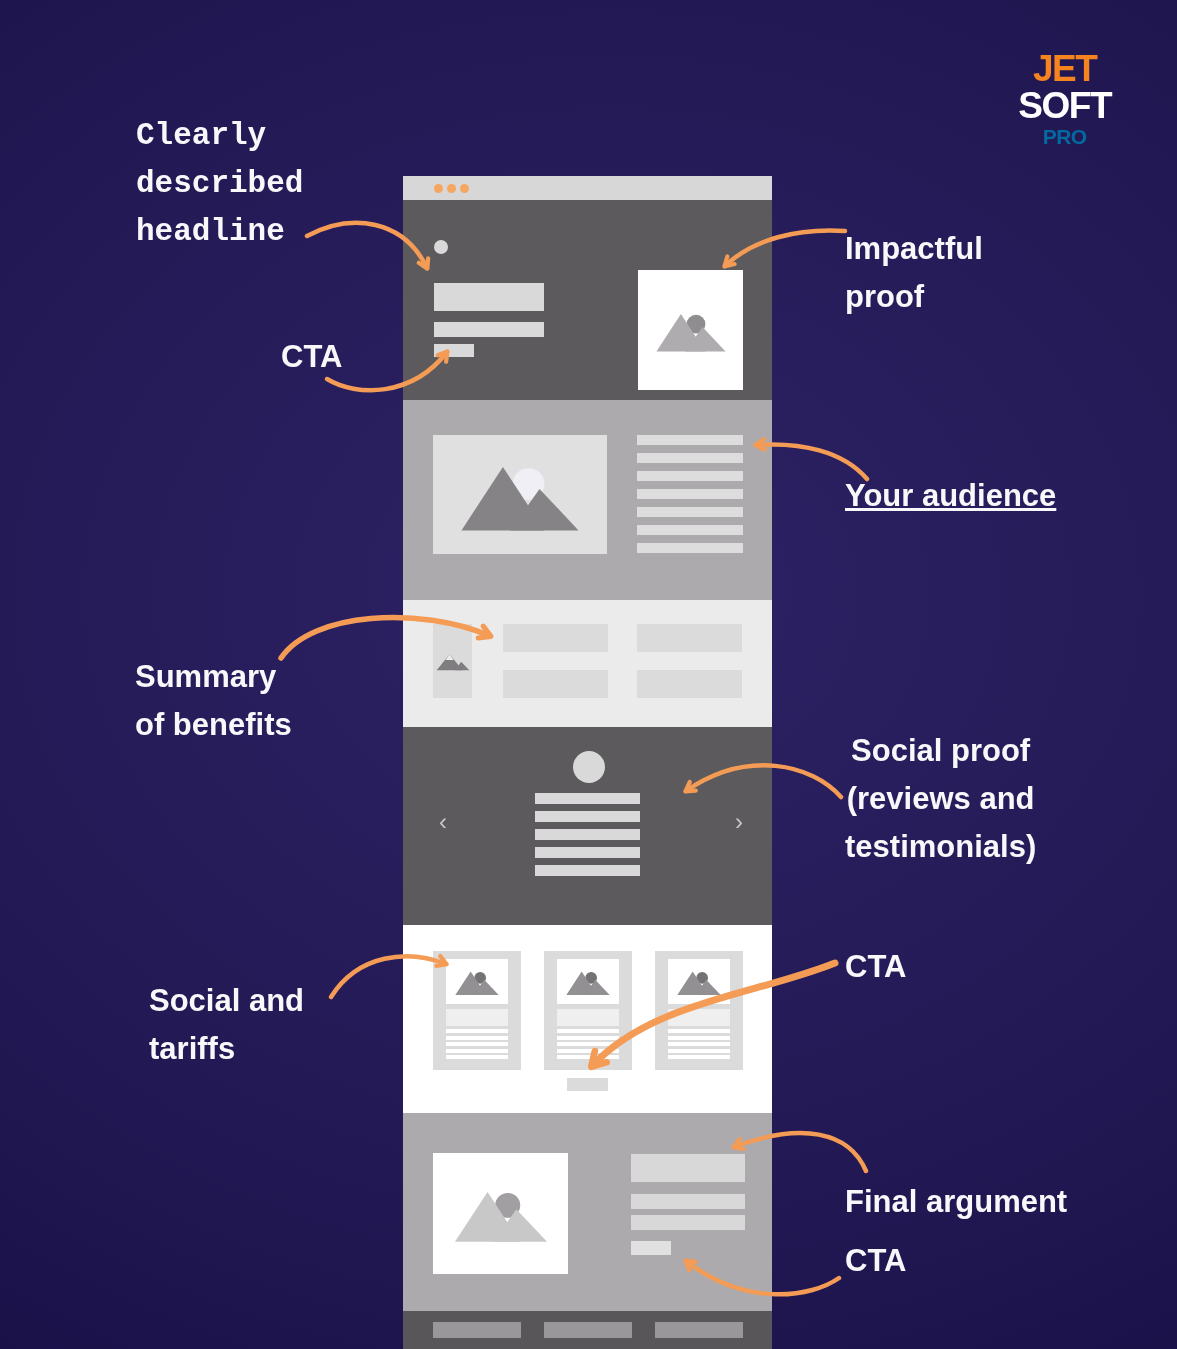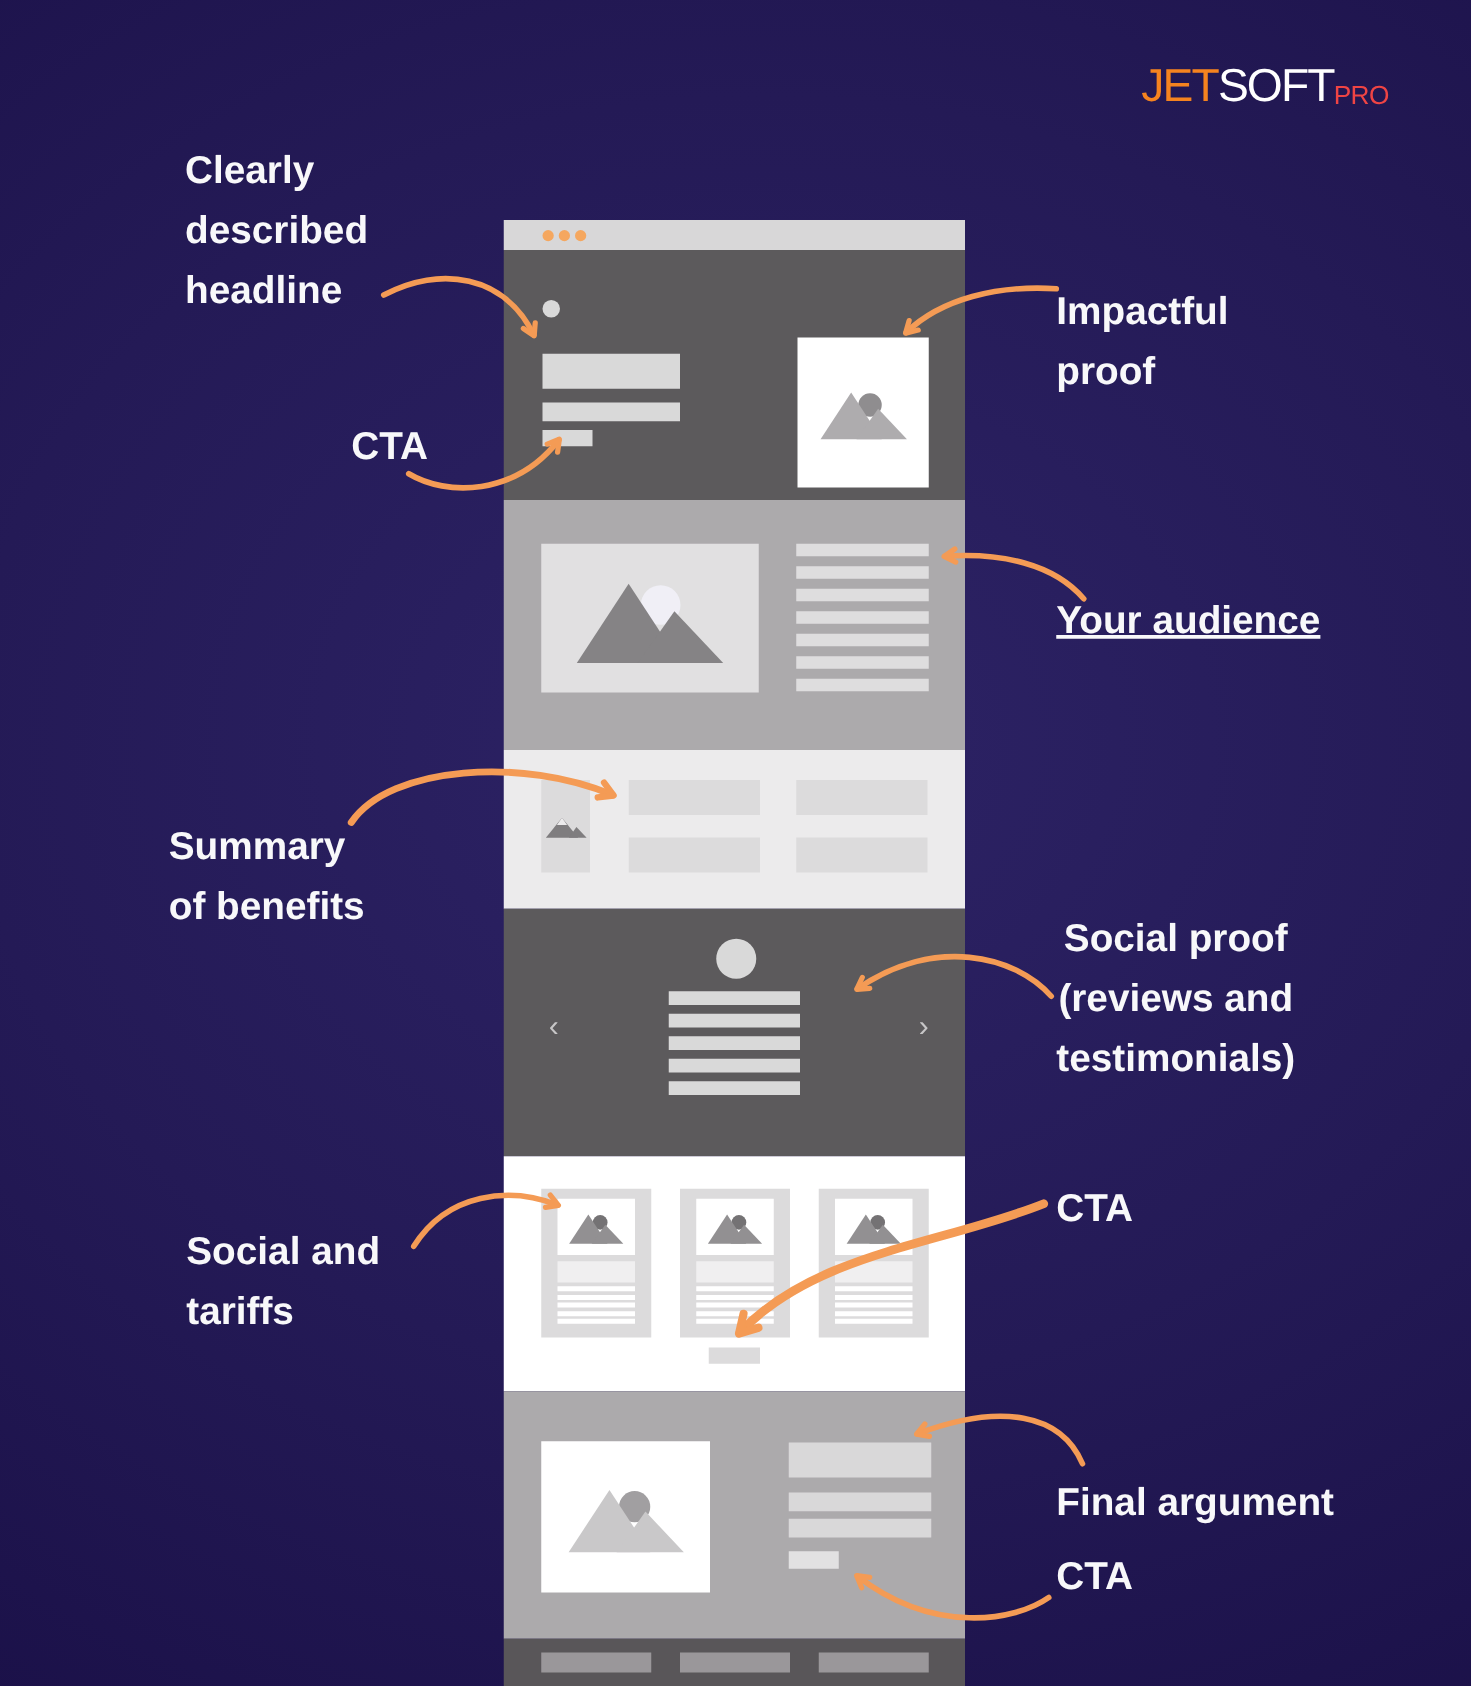--- a/index.html
+++ b/index.html
@@ -2,29 +2,29 @@
 <html><head>
 <meta charset="utf-8">
 <style>
   html,body{margin:0;padding:0;}
   body{
     width:1177px;height:1349px;position:relative;overflow:hidden;
     background:radial-gradient(ellipse 120% 85% at 52% 44%, #2d2366 0%, #241a56 45%, #1b1149 80%, #180f44 100%);
     font-family:"Liberation Sans", sans-serif;
   }
   
-  .logo{position:absolute;top:50px;right:66px;display:flex;align-items:flex-end;
-        font-weight:normal;letter-spacing:-1.5px;line-height:1;}
+  .logo{position:absolute;top:50px;right:66px;display:flex;align-items:center;
+        font-weight:bold;letter-spacing:-1.5px;line-height:1;flex-direction:column;}
   .logo .jet{color:#F5831F;font-size:37px;}
   .logo .soft{color:#FFFFFF;font-size:37px;}
-  .logo .pro{color:#ef4444;font-size:21px;margin-top:2px;letter-spacing:-0.5px;}
+  .logo .pro{color:#0369a1;font-size:21px;margin-top:2px;letter-spacing:-0.5px;}
   
   .label{position:absolute;color:#F8F8FA;font-weight:bold;font-size:31px;line-height:48px;
          white-space:pre-line;}
-  #lab-headline{left:148px;top:112px;}
+  #lab-headline{left:136px;top:112px;font-family:Liberation Mono, monospace;}
   #lab-cta-hero{left:281px;top:333px;}
   #lab-benefits{left:135px;top:653px;}
   #lab-prices{left:149px;top:977px;}
   #lab-visual{left:845px;top:225px;}
   #lab-audience{left:845px;top:472px;text-decoration:underline;}
   #lab-social{left:845px;top:727px;text-align:center;}
   #lab-cta-pricing{left:845px;top:943px;}
   #lab-final{left:845px;top:1162px;margin-top:16px;}
   #lab-cta-final{left:845px;top:1237px;}
   

